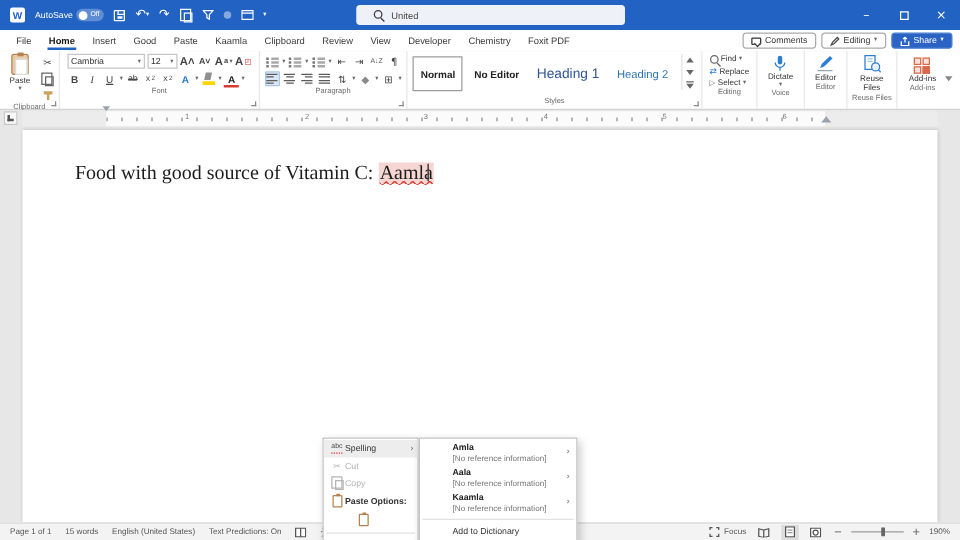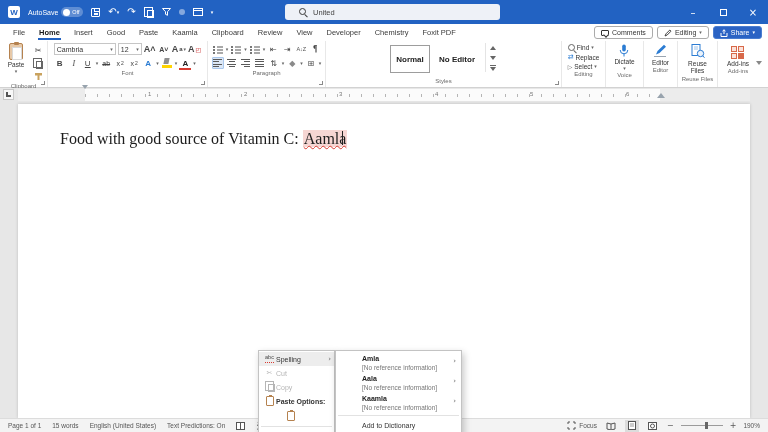--- a/index.html
+++ b/index.html
@@ -369,20 +369,22 @@
       </div>
       <div class="glabel">Paragraph</div>
       <span class="launcher"></span>
     </div>
 
     <div class="group" style="width:236px">
       <div class="gbody">
         <div class="cards">
           <span class="card sel c-normal">Normal</span>
           <span class="card c-nospace">No Editor</span>
+          <span class="card c-h1">Heading 1</span>
+          <span class="card c-h2">Heading 2</span>
         </div>
         <div class="scrollcol">
           <span class="scb">
               <span class="tri-u"></span>
             </span>
           <span class="scb">
               <span class="tri-d"></span>
             </span>
           <span class="scb">
               <span class="tri-dd"></span>

